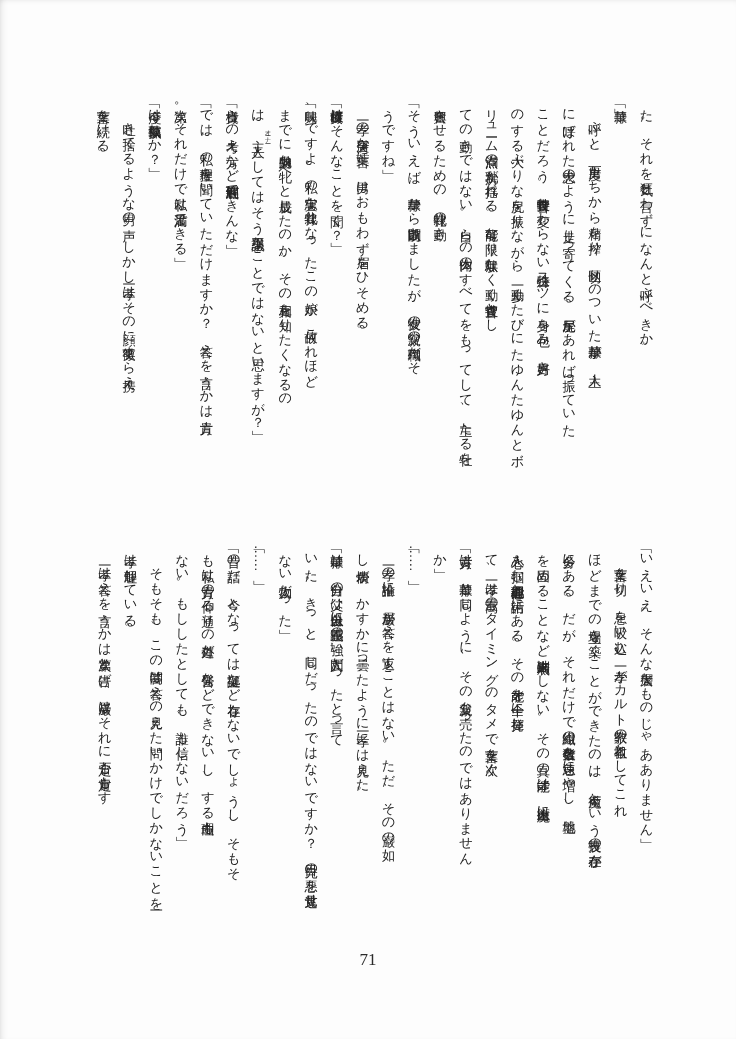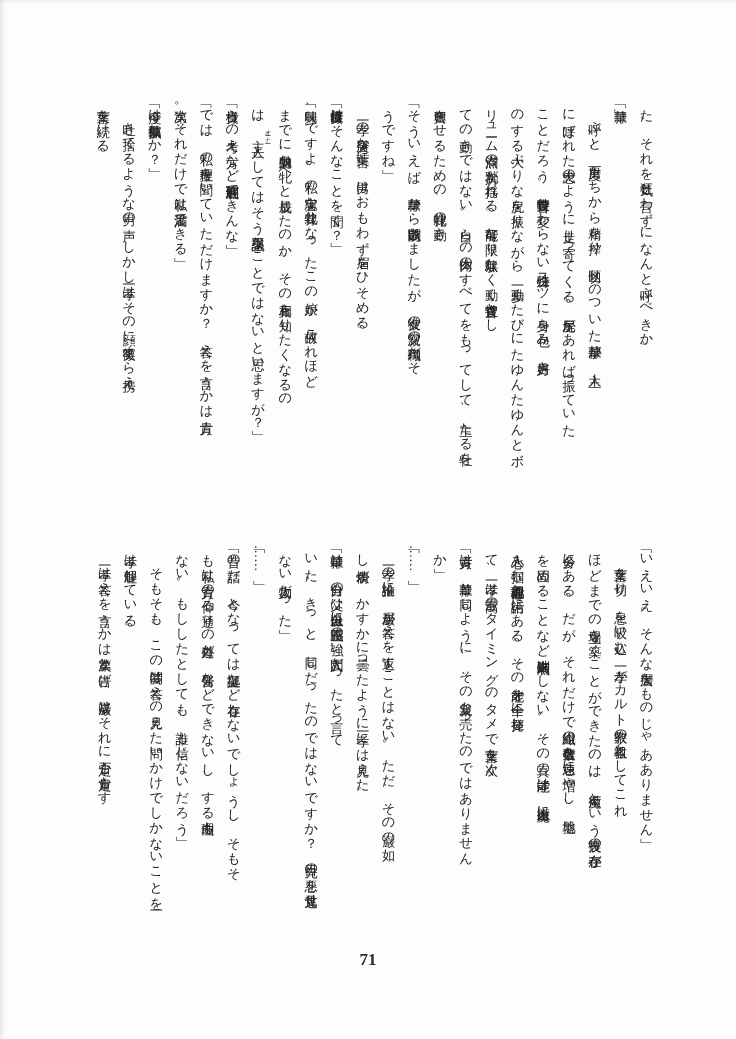--- a/index.html
+++ b/index.html
@@ -42,21 +42,20 @@
   }
   .page-number {
     position: absolute;
     left: 0;
     right: 0;
     bottom: 69px;
     text-align: center;
     font-size: 17px;
     color: #2b2b2b;
     font-family: "Liberation Serif", "DejaVu Serif", serif;
-    font-weight: bold;
   }
 </style>
 </head>
 <body>
 
 <div class="page">
 
   <div class="text-block" id="block-upper">
       <p class="line">た。それを狂気と言わずになんと呼ぶべきか。</p>
       <p class="line">「隷華」</p>

